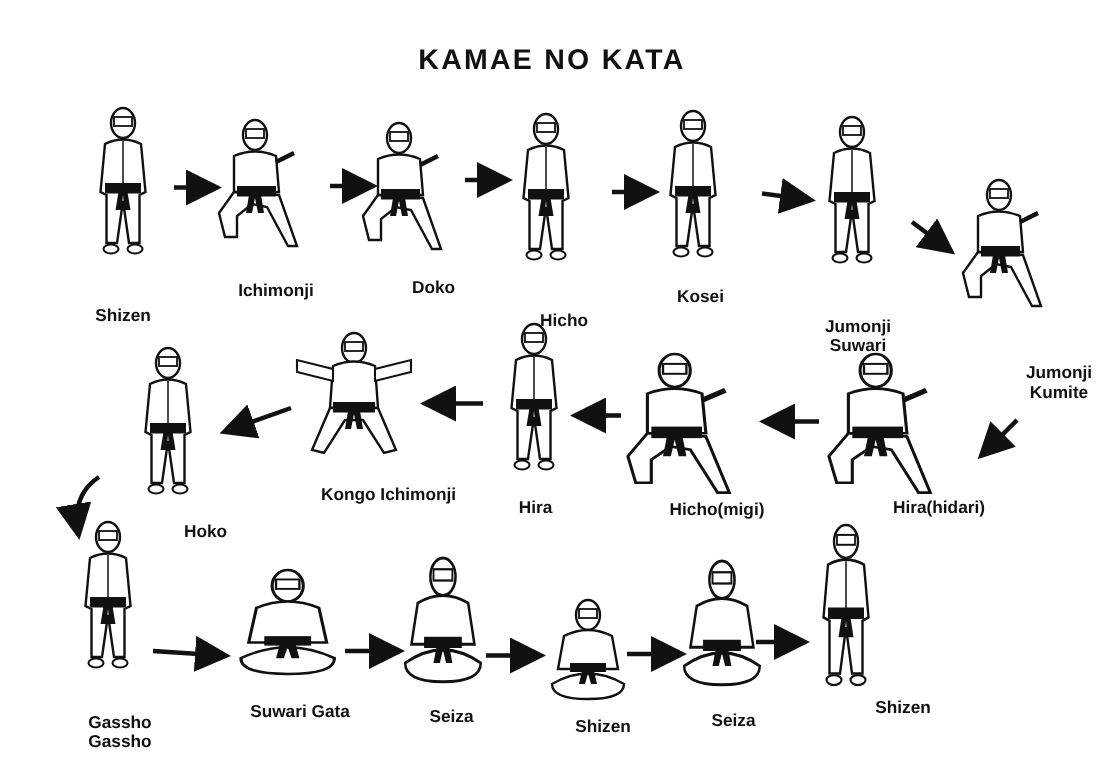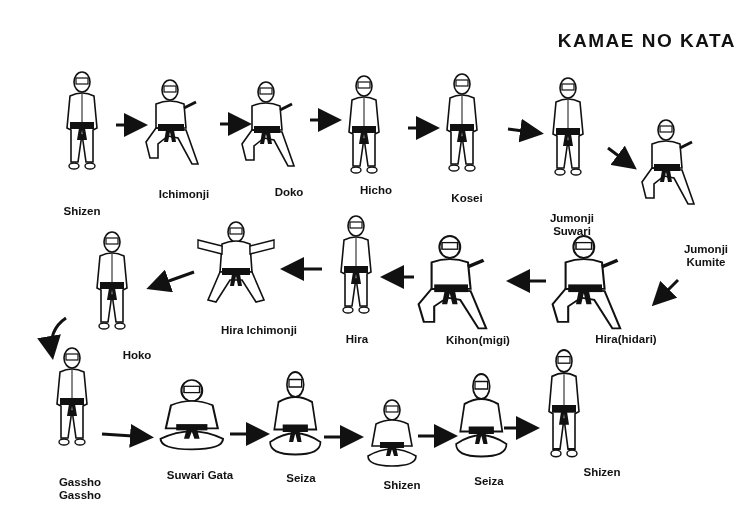--- a/index.html
+++ b/index.html
@@ -1,18 +1,18 @@
 <!DOCTYPE html>
 <html><head>
 <meta charset="utf-8">
 <style>
   html, body { margin: 0; padding: 0; background: #ffffff; }
   body { width: 736px; height: 521px; position: relative; overflow: hidden;
          font-family: "Liberation Sans", "DejaVu Sans", sans-serif; color: #111; }
-  .title { position: absolute; left: 0; top: 30px; width: 736px; text-align: right;
+  .title { position: absolute; left: 0; top: 30px; width: 736px; text-align: center;
            font-size: 19px; font-weight: bold; letter-spacing: 1.5px; }
   .fig { position: absolute; }
   .fig svg { display: block; overflow: visible; }
   .lbl { position: absolute; font-size: 11.5px; font-weight: bold; text-align: center;
          line-height: 13px; white-space: nowrap; transform: translateX(-50%); padding-left: 12px; }
   .arrow { position: absolute; }
   .arrow svg { display: block; overflow: visible; }
 </style>
 </head>
 <body>
@@ -106,21 +106,21 @@
   <svg width="32" height="6">
       <line x1="0" y1="3" x2="26" y2="3" stroke="#111" stroke-width="3" marker-end="url(#ah)"></line>
     </svg>
 </div>
 
 <div class="fig" style="left:342px;top:76px">
   <svg width="44" height="100">
       <use href="#stand"></use>
     </svg>
 </div>
-<div class="lbl" style="left:370px;top:184px">Hicho</div>
+<div class="lbl" style="left:370px;top:208px">Hicho</div>
 
 <div class="arrow" style="left:408px;top:125px">
   <svg width="32" height="6">
       <line x1="0" y1="3" x2="26" y2="3" stroke="#111" stroke-width="3" marker-end="url(#ah)"></line>
     </svg>
 </div>
 
 <div class="fig" style="left:440px;top:74px">
   <svg width="44" height="100">
       <use href="#stand"></use>
@@ -177,21 +177,21 @@
   <svg width="42" height="6">
       <line x1="40" y1="3" x2="6" y2="3" stroke="#111" stroke-width="3" marker-end="url(#ah)"></line>
     </svg>
 </div>
 
 <div class="fig" style="left:416px;top:236px">
   <svg width="80" height="90">
       <use href="#crouch" transform="scale(1.3,1.1)"></use>
     </svg>
 </div>
-<div class="lbl" style="left:472px;top:334px">Kihon(migi)</div>
+<div class="lbl" style="left:472px;top:334px">Hicho(migi)</div>
 
 <div class="arrow" style="left:380px;top:274px">
   <svg width="36" height="6">
       <line x1="34" y1="3" x2="6" y2="3" stroke="#111" stroke-width="3" marker-end="url(#ah)"></line>
     </svg>
 </div>
 
 <div class="fig" style="left:334px;top:216px">
   <svg width="44" height="100">
       <use href="#stand"></use>
@@ -203,21 +203,21 @@
   <svg width="44" height="6">
       <line x1="42" y1="3" x2="6" y2="3" stroke="#111" stroke-width="3" marker-end="url(#ah)"></line>
     </svg>
 </div>
 
 <div class="fig" style="left:196px;top:222px">
   <svg width="80" height="82">
       <use href="#wide"></use>
     </svg>
 </div>
-<div class="lbl" style="left:253px;top:324px">Hira Ichimonji</div>
+<div class="lbl" style="left:253px;top:324px">Kongo Ichimonji</div>
 
 <div class="arrow" style="left:146px;top:272px">
   <svg width="50" height="18">
       <line x1="48" y1="0" x2="6" y2="15" stroke="#111" stroke-width="3" marker-end="url(#ah)"></line>
     </svg>
 </div>
 
 <div class="fig" style="left:90px;top:232px">
   <svg width="44" height="100">
       <use href="#stand"></use>

